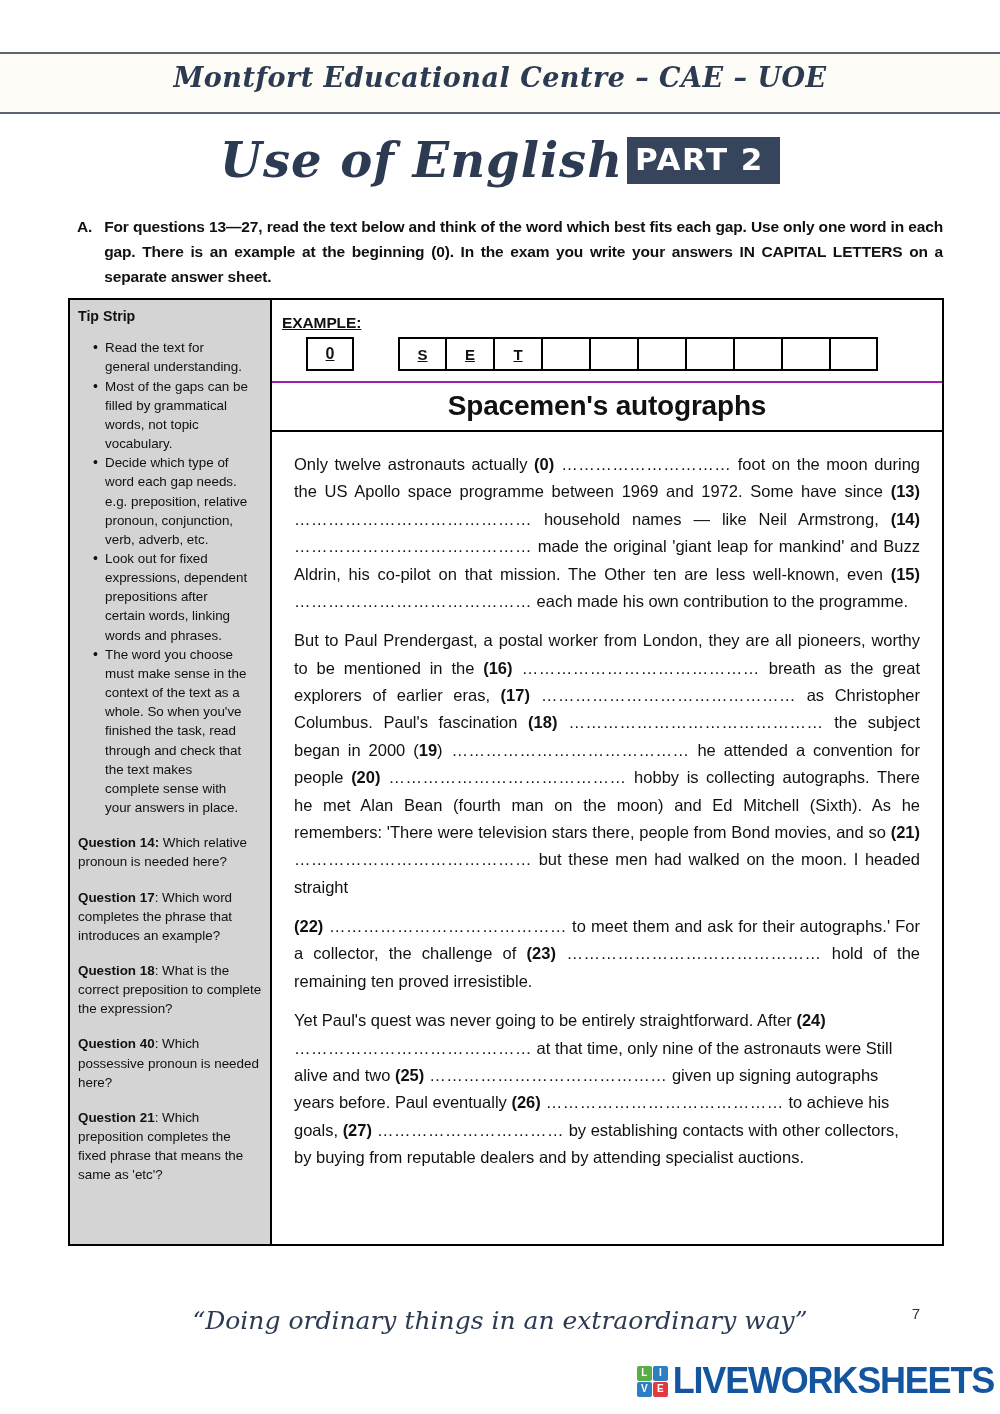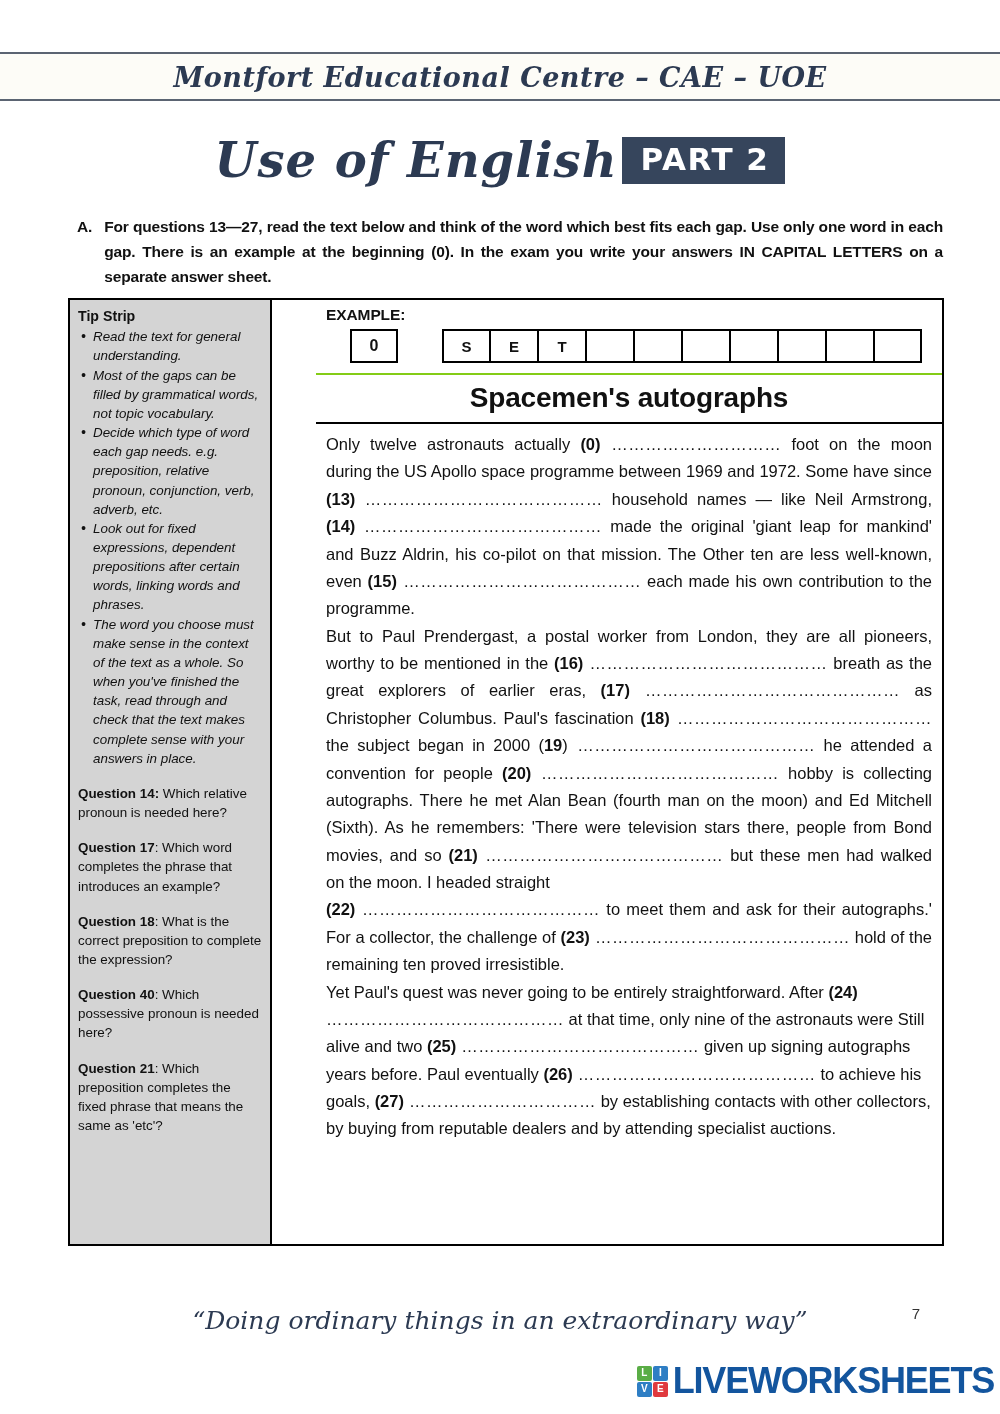--- a/index.html
+++ b/index.html
@@ -15,21 +15,21 @@
     font-family: "Liberation Sans", sans-serif;
     color: #111111;
     overflow: hidden;
   }
 
   
   #masthead {
     position: absolute;
     left: 0; top: 52px;
     width: 1000px;
-    height: 49px;
+    height: 62px;
     border-top: 2px solid #5b6472;
     border-bottom: 2px solid #5b6472;
     background: #fdfcf7;
     box-sizing: border-box;
   }
   #masthead-title {
     position: absolute;
     left: 0; right: 0;
     top: 8px;
     text-align: center;
@@ -63,21 +63,21 @@
     line-height: 1;
     white-space: nowrap;
   }
   #part-badge {
     background: #36455c;
     color: #ffffff;
     font-family: "DejaVu Sans", sans-serif;
     font-weight: bold;
     font-size: 31px;
     letter-spacing: 1.5px;
-    padding: 7px 16px 9px 19px;
+    padding: 7px 16px 9px 8px;
     line-height: 1;
     white-space: nowrap;
   }
 
   
   #instructions {
     position: absolute;
     left: 77px;
     top: 214px;
     width: 866px;
@@ -96,42 +96,40 @@
   #worksheet-table {
     position: absolute;
     left: 68px;
     top: 298px;
     width: 876px;
     height: 948px;
     border: 2px solid #000000;
     box-sizing: border-box;
     display: flex;
     background: #ffffff;
-    gap: 44px;
   }
   #tip-strip {
     flex: 0 0 202px;
     background: #d4d4d4;
     border-right: 2px solid #000000;
     box-sizing: border-box;
     padding: 6px 8px 6px 8px;
     font-size: 13.4px;
     line-height: 1.43;
     overflow: hidden;
   }
   #tip-strip-title {
     font-weight: bold;
     font-size: 14.2px;
     margin-bottom: 1px;
   }
   #tip-list {
-    margin: 0;
+    margin: 12px;
     padding: 0 0 0 15px;
     list-style: none;
-    font-style: italic;
   }
   #tip-list li {
     position: relative;
     margin-bottom: 0px;
   }
   #tip-list li::before {
     content: "\2022";
     position: absolute;
     left: -12px;
     top: -1px;
@@ -144,23 +142,24 @@
 
   #task-pane {
     flex: 1 1 auto;
     display: flex;
     flex-direction: column;
     box-sizing: border-box;
   }
 
   
   #example-block {
-    border-bottom: 2px solid #84cc16;
-    padding: 6px 10px 10px 10px;
-    box-sizing: border-box;
+    border-bottom: 2px solid #a21caf;
+    padding: 14px 10px 10px 10px;
+    box-sizing: border-box;
+    text-decoration: underline;
   }
   #example-label {
     font-weight: bold;
     font-size: 15.5px;
     margin-bottom: 5px;
     letter-spacing: -0.1px;
   }
   #answer-row {
     display: flex;
     align-items: center;
@@ -210,21 +209,21 @@
   
   #passage-body {
     flex: 1 1 auto;
     padding: 7px 10px 0 10px;
     font-size: 16.5px;
     line-height: 1.66;
     box-sizing: border-box;
     overflow: hidden;
   }
   #passage-body p {
-    margin: 0;
+    margin: 12px;
     text-align: justify;
   }
   #passage-body p.last-line { text-align: left; }
   .gap-num { font-weight: bold; }
   .dots { letter-spacing: 0.5px; }
 
   
   #footer-tagline {
     position: absolute;
     left: 0; right: 0;

